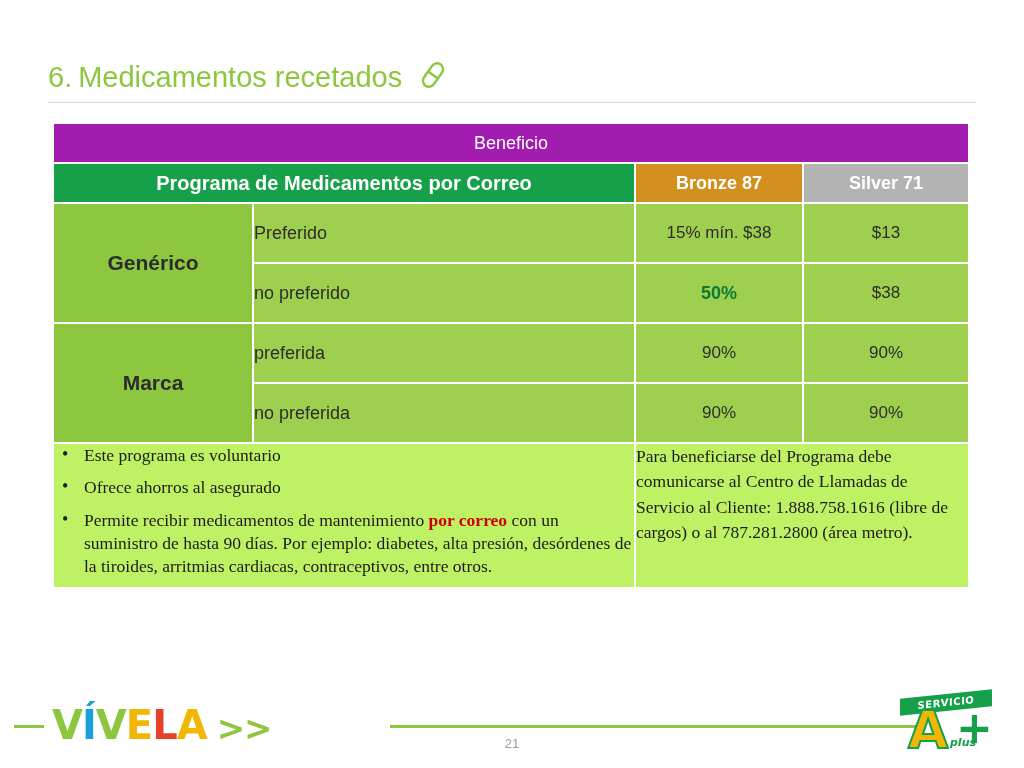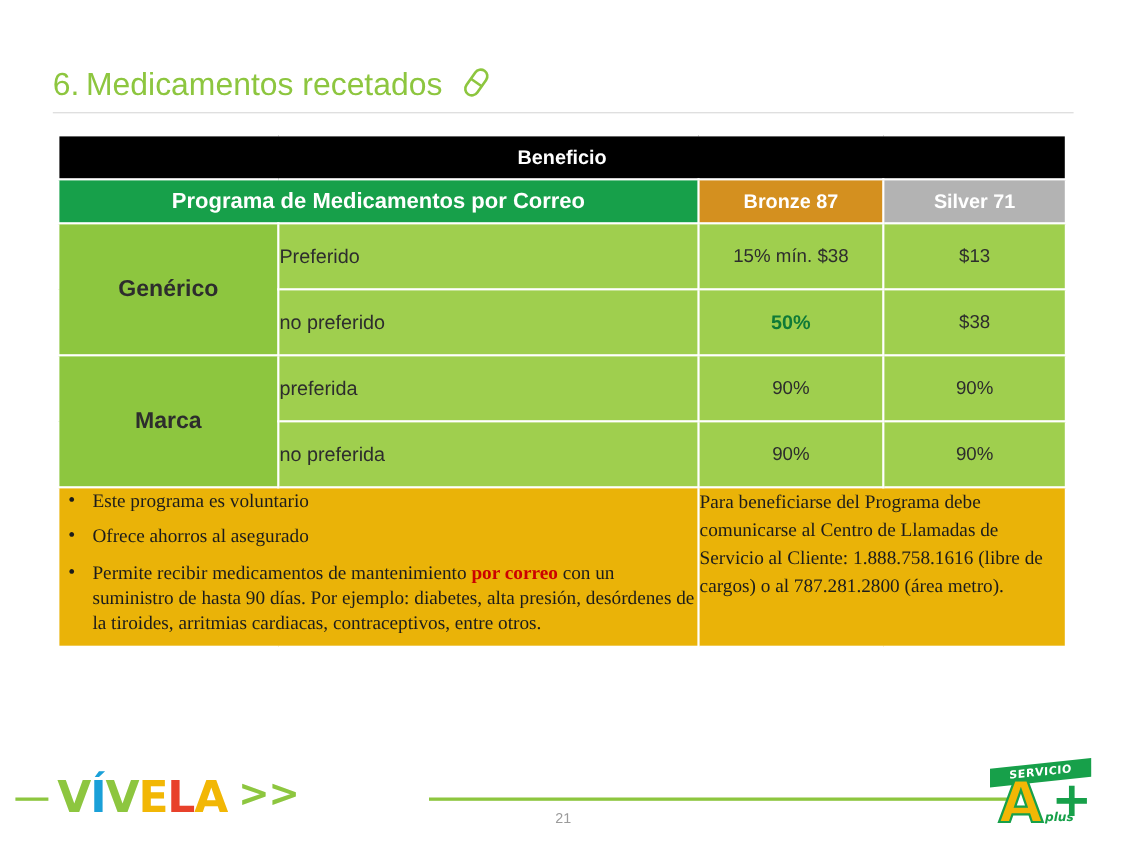--- a/index.html
+++ b/index.html
@@ -68,24 +68,24 @@
   table.benefit {
     border-collapse: collapse;
     width: 916px;
     table-layout: fixed;
   }
   table.benefit td, table.benefit th {
     border: 2px solid #ffffff;
     padding: 0;
   }
   .hdr-main {
-    background: #000000;
-    color: #ffffff;
-    font-size: 18px;
-    font-weight: bold;
+    background: #a21caf;
+    color: #ffffff;
+    font-size: 18px;
+    font-weight: normal;
     text-align: center;
     height: 38px;
     font-family: "Liberation Sans", sans-serif;
   }
   .hdr-prog {
     background: #17a04a;
     color: #ffffff;
     font-size: 20px;
     font-weight: bold;
     text-align: center;
@@ -132,21 +132,21 @@
     height: 58px;
   }
   .val-cell.bold-green {
     color: #0f7a37;
     font-weight: bold;
     font-size: 18px;
   }
 
   
   .notes-row td {
-    background: #eab308;
+    background: #bef264;
     vertical-align: top;
   }
   .notes-left {
     padding: 18px 18px 20px 22px;
   }
   .notes-right {
     padding: 22px 22px 20px 26px;
   }
   ul.bullets {
     list-style: none;
@@ -203,21 +203,21 @@
     top: 35px;
     width: 530px;
     height: 3px;
     background: #8dc63f;
   }
   .logo {
     position: absolute;
     left: 52px;
     top: 12px;
     display: flex;
-    align-items: flex-start;
+    align-items: flex-end;
     font-family: "DejaVu Sans", sans-serif;
     font-weight: bold;
     font-size: 40px;
     letter-spacing: -1px;
   }
   .logo .v1 { color: #8dc63f; }
   .logo .i1 { color: #1aa0d8; }
   .logo .v2 { color: #8dc63f; }
   .logo .e1 { color: #f2b705; }
   .logo .l1 { color: #e8412b; }

